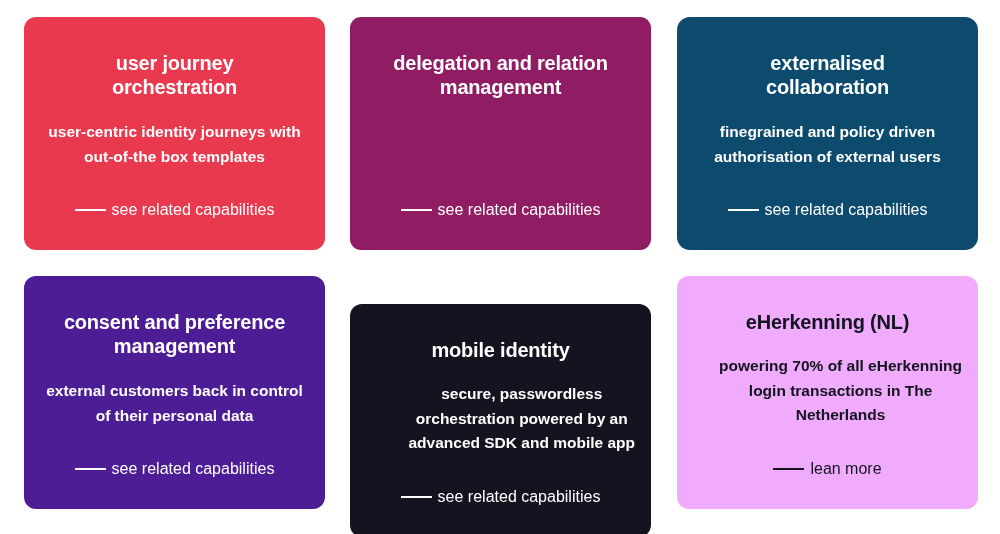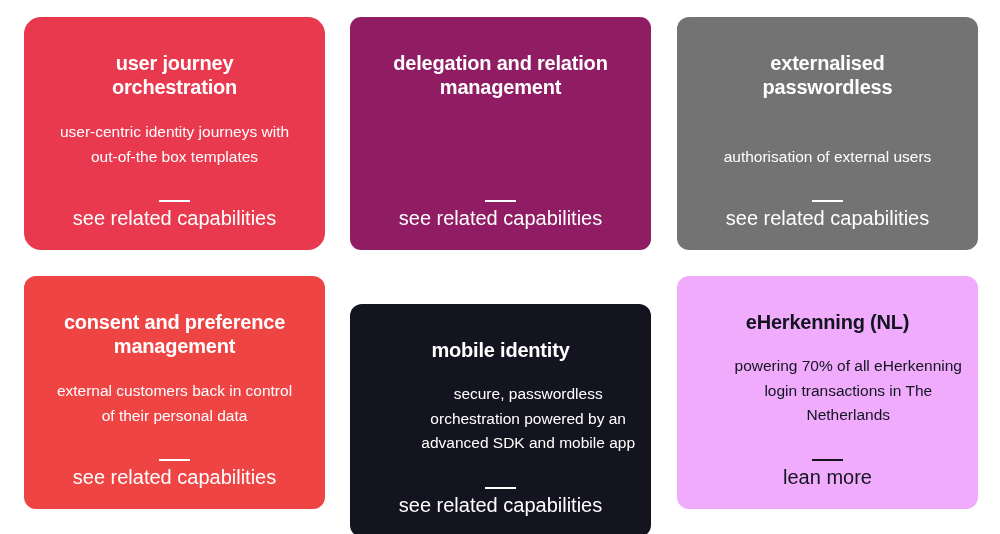--- a/index.html
+++ b/index.html
@@ -34,47 +34,46 @@
       font-weight: 700;
       font-size: 20px;
       line-height: 24px;
       margin: 0;
       letter-spacing: -0.2px;
     }
     .card .desc {
       font-size: 15.5px;
       line-height: 24.5px;
       margin: 0;
-      font-weight: 400;
+      font-weight: 700;
     }
     .card .link {
       display: flex;
       align-items: center;
       gap: 6px;
-      font-size: 20px;
+      font-size: 16px;
       line-height: 20px;
       text-decoration: none;
       color: inherit;
-      flex-direction: column;
     }
     .card .link .dash {
       display: inline-block;
       width: 31px;
       height: 2px;
       background: currentColor;
     }
     .title-wrap { position: absolute; left: 16px; right: 16px; display:flex; justify-content:center; }
     .desc-wrap { position: absolute; left: 16px; right: 16px; display:flex; justify-content:center; }
     .link-wrap { position: absolute; left: 0; right: 0; display:flex; justify-content:center; }
 
     
-    #c0 { left: 24px; top: 17px; background: #e8394f; border-radius: 17px; }
+    #c0 { left: 24px; top: 17px; background: #e8394f; }
     #c1 { left: 350px; top: 17px; background: #901c63; border-radius: 11px; }
-    #c2 { left: 677px; top: 17px; background: #737373; }
-    #c3 { left: 24px; top: 276px; background: #ef4444; }
+    #c2 { left: 677px; top: 17px; background: #0c4a6e; border-radius: 13px; }
+    #c3 { left: 24px; top: 276px; background: #4c1d95; }
     #c4 { left: 350px; top: 276px; background: #131420; margin-top: 28px; }
     #c5 { left: 677px; top: 276px; background: #f0abfc; color: #131420; }
 
     .two-line-title .title-wrap { top: 34px; }
     .two-line-title .desc-wrap { top: 103px; }
     .one-line-title .title-wrap { top: 34px; }
     .one-line-title .desc-wrap { top: 78px; justify-content: flex-end; }
     .link-wrap { top: 183px; }
   </style>
 </head>
@@ -115,26 +114,26 @@
         <span class="dash"></span>
         <span>see related capabilities</span>
       </a>
     </div>
   </div>
 
   <div class="card two-line-title" id="c2">
     <div class="title-wrap">
       <h3 class="title">
         <span>externalised</span><br>
-        <span>passwordless</span>
-      </h3>
-    </div>
-    <div class="desc-wrap">
-      <p class="desc">
-        <br>
+        <span>collaboration</span>
+      </h3>
+    </div>
+    <div class="desc-wrap">
+      <p class="desc">
+        <span>finegrained and policy driven</span><br>
         <span>authorisation of external users</span>
       </p>
     </div>
     <div class="link-wrap">
       <a class="link">
         <span class="dash"></span>
         <span>see related capabilities</span>
       </a>
     </div>
   </div>

